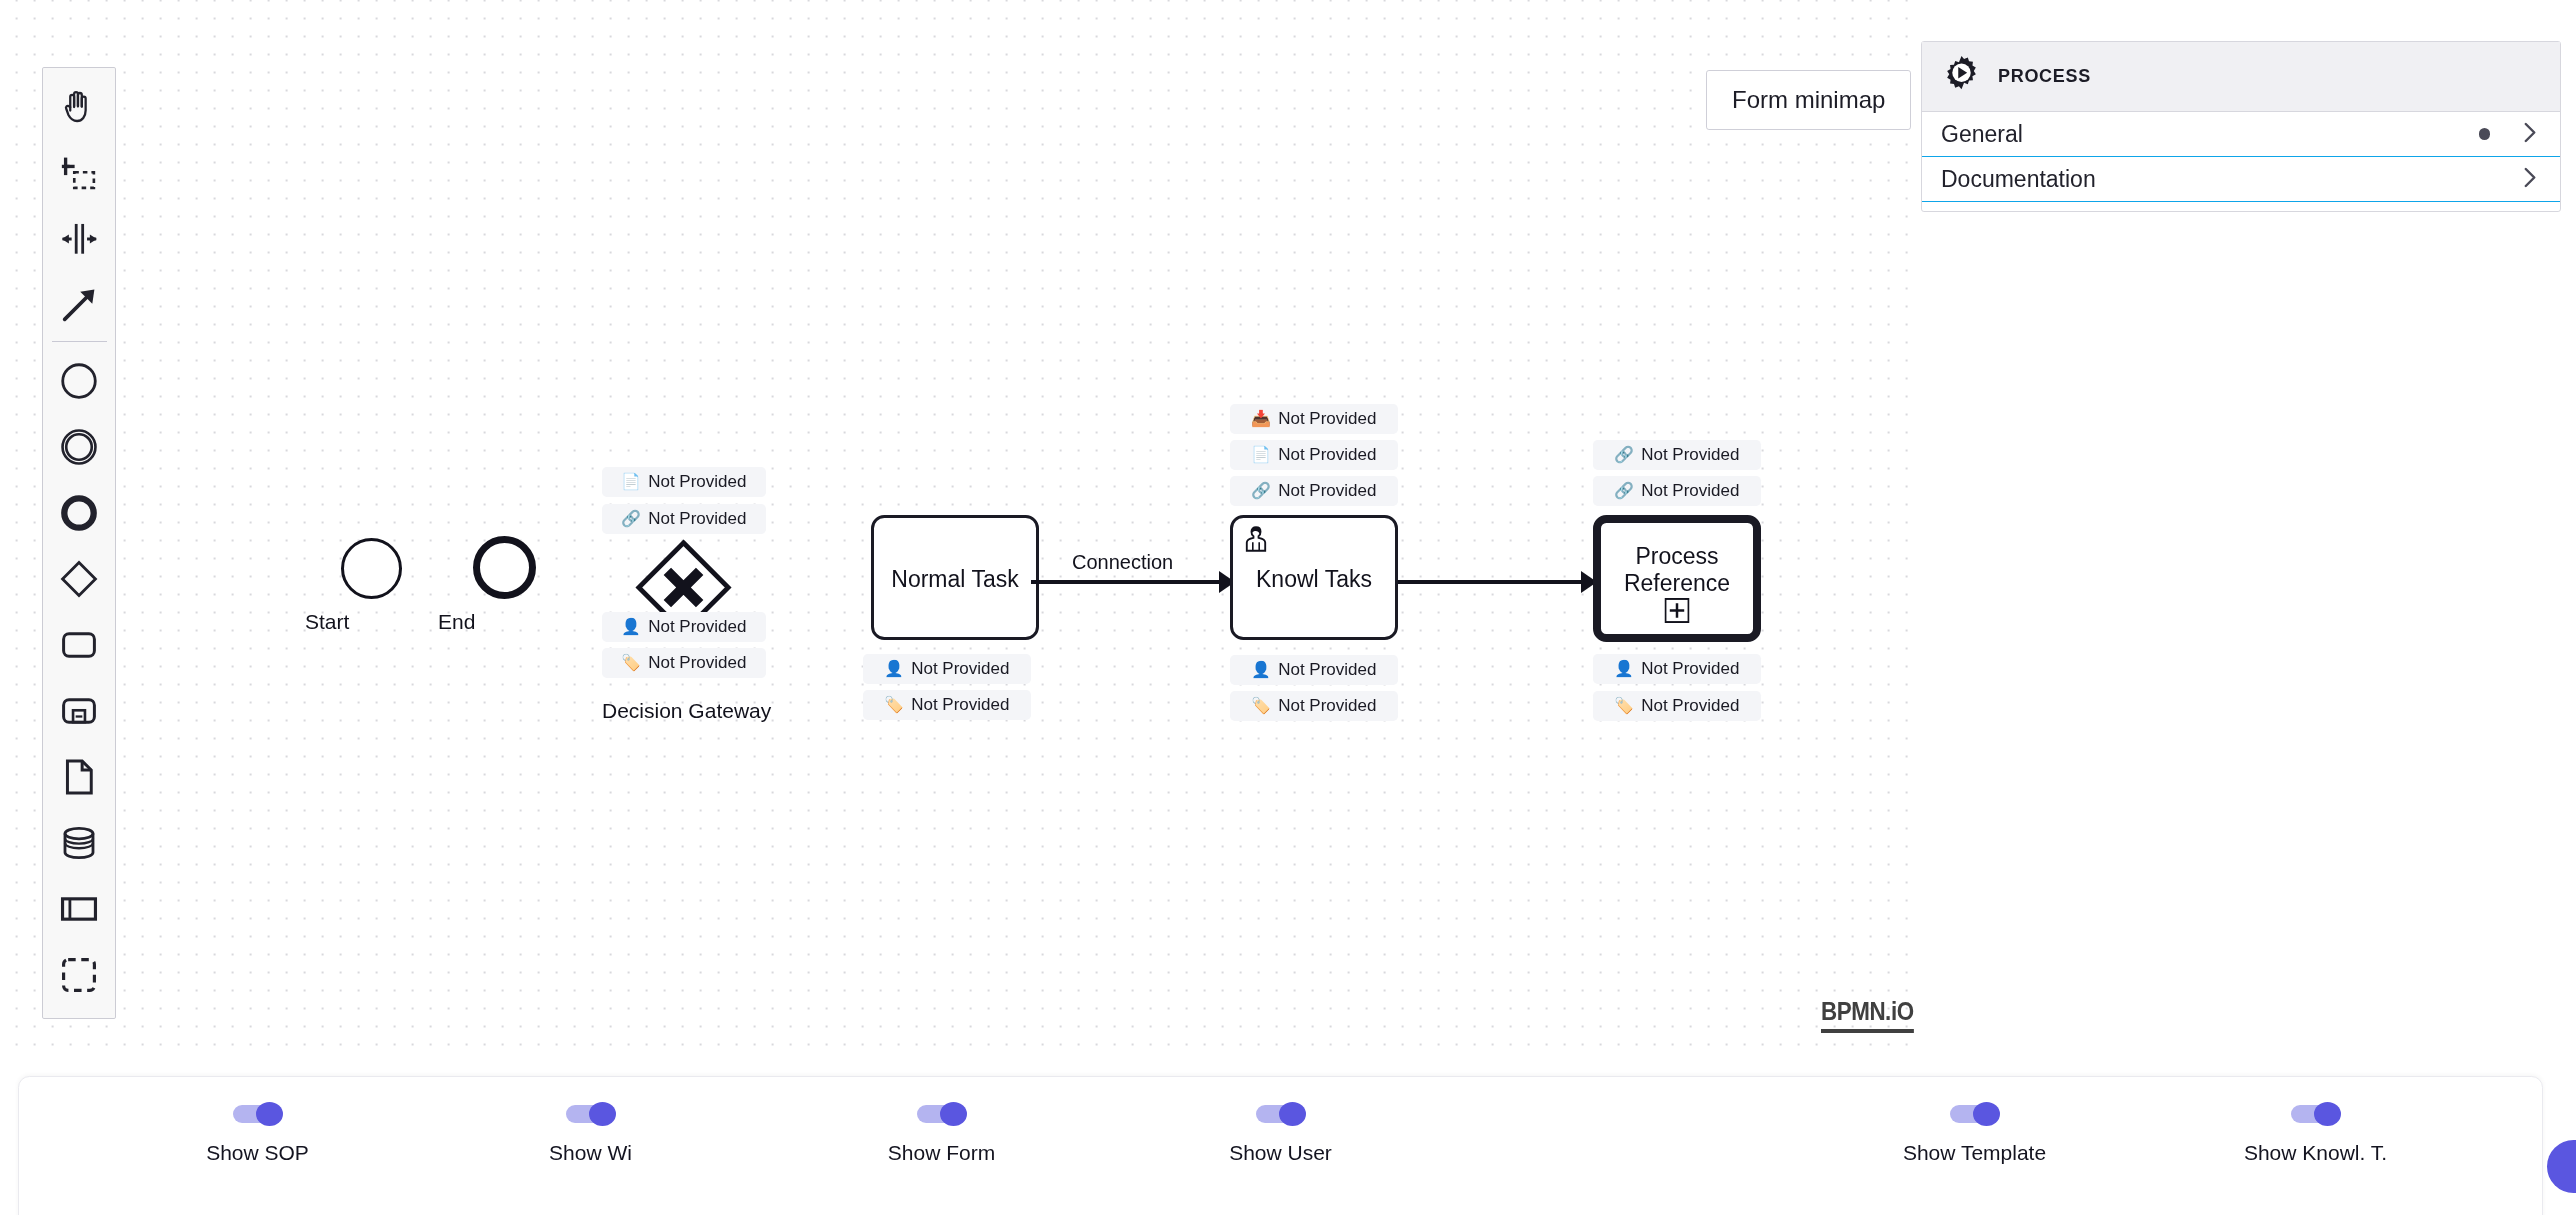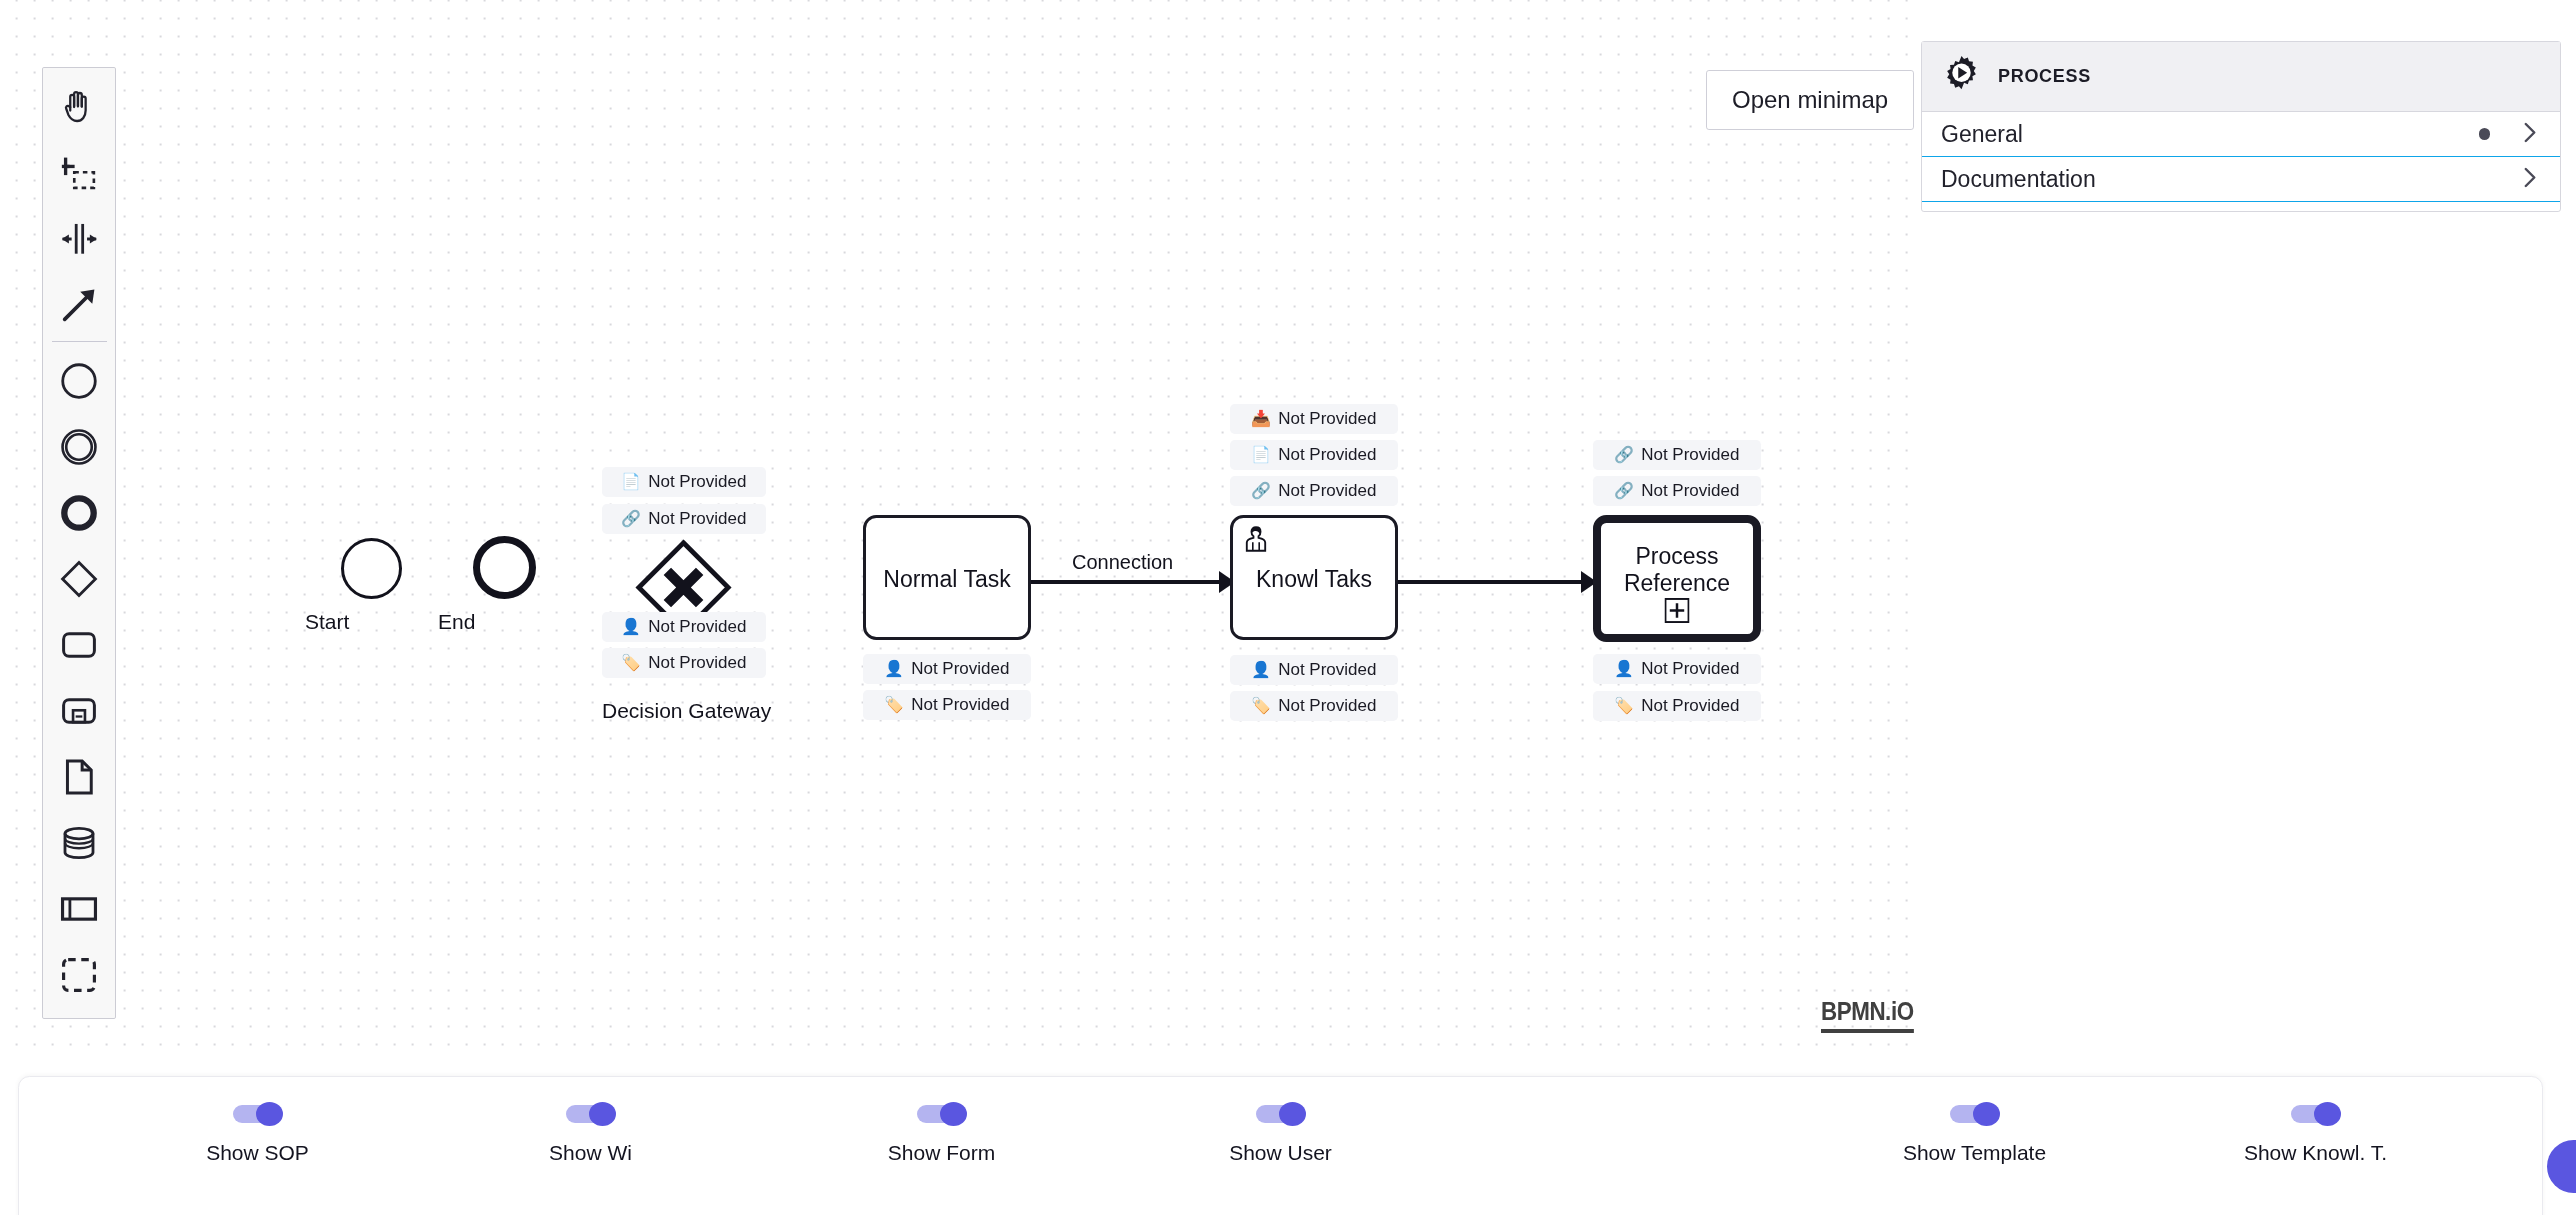--- a/index.html
+++ b/index.html
@@ -331,21 +331,21 @@
 
       <div class="pal-btn">
         <span>
           <svg width="42" height="42" viewBox="0 0 24 24">
             <rect x="3.2" y="3.2" width="17.6" height="17.6" rx="2.6" fill="none" stroke="#22222c" stroke-width="1.8" stroke-dasharray="4.3 3.2"></rect>
           </svg>
         </span>
       </div>
     </div>
 
-    <div id="minimap-btn">Open minimap</div>
+    <div id="minimap-btn">Form minimap</div>
 
     <div class="node" style="left:305px; top:538px; width:133px;">
       <div class="ev-circle" style="width:61px;height:61px;border:3.8px solid #12121c;margin:0 auto;"></div>
       <div class="node-label" style="top:72px;">Start</div>
     </div>
 
     <div class="node" style="left:438px; top:536px; width:133px;">
       <div class="ev-circle" style="width:63px;height:63px;border:7.6px solid #12121c;margin:0 auto;"></div>
       <div class="node-label" style="top:74px;">End</div>
     </div>
@@ -373,21 +373,21 @@
       </div>
       <div class="badge" style="left:0;top:181px;width:164px;">
         <span class="bi">🏷️</span>
         <span>Not Provided</span>
       </div>
 
       <div class="node-label" style="left:0;width:164px;top:232px;">Decision Gateway</div>
     </div>
 
     <div class="node" style="left:863px; top:515px;">
-      <div class="task-box" style="width:168px;height:125px;position:relative;">
+      <div class="task-box" style="width:168px;height:125px;position:relative;margin-left:8px;">
         <div class="task-text" style="top:48px;">Normal Task</div>
       </div>
       <div class="badge" style="left:0;top:139px;width:168px;">
         <span class="bi">👤</span>
         <span>Not Provided</span>
       </div>
       <div class="badge" style="left:0;top:175px;width:168px;">
         <span class="bi">🏷️</span>
         <span>Not Provided</span>
       </div>

